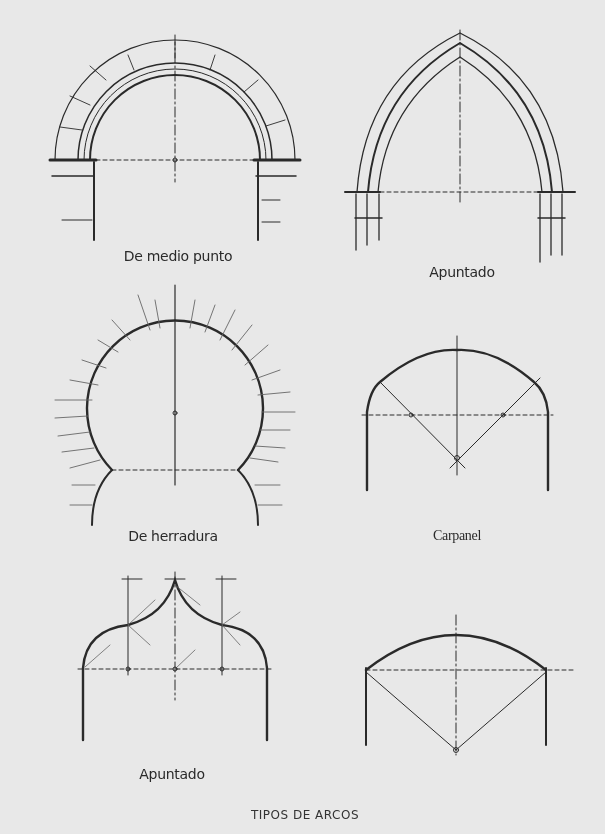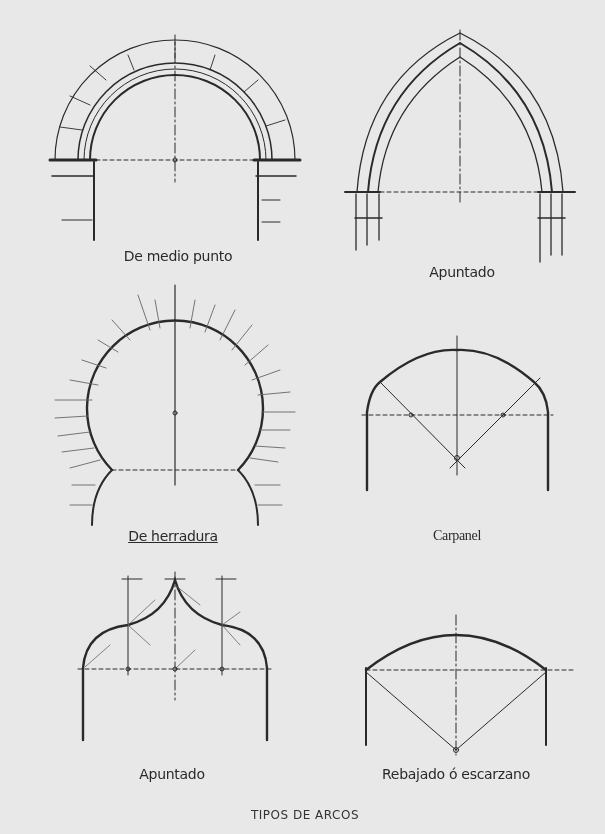--- a/index.html
+++ b/index.html
@@ -155,19 +155,18 @@
       <line x1="456" y1="615" x2="456" y2="755" stroke-dasharray="10 3 2 3" stroke-width="1"></line>
       <line x1="366" y1="672" x2="456" y2="750" stroke-width="1"></line>
       <line x1="546" y1="672" x2="456" y2="750" stroke-width="1"></line>
       <circle cx="456" cy="750" r="2.5" stroke-width="1"></circle>
     </g>
   </g>
 </svg>
 
 <div class="label" style="left:178px;top:248px;">De medio punto</div>
 <div class="label" style="left:462px;top:264px;">Apuntado</div>
-<div class="label" style="left:173px;top:528px;text-decoration:underline;">De herradura</div>
+<div class="label" style="left:173px;top:528px;">De herradura</div>
 <div class="label" style="left:457px;top:528px;font-family:Liberation Serif, serif;">Carpanel</div>
 <div class="label" style="left:172px;top:766px;">Apuntado</div>
-<div class="label" style="left:456px;top:766px;">Rebajado ó escarzano</div>
 
 <div class="title">TIPOS DE ARCOS</div>
 </div>
 
 </body></html>

